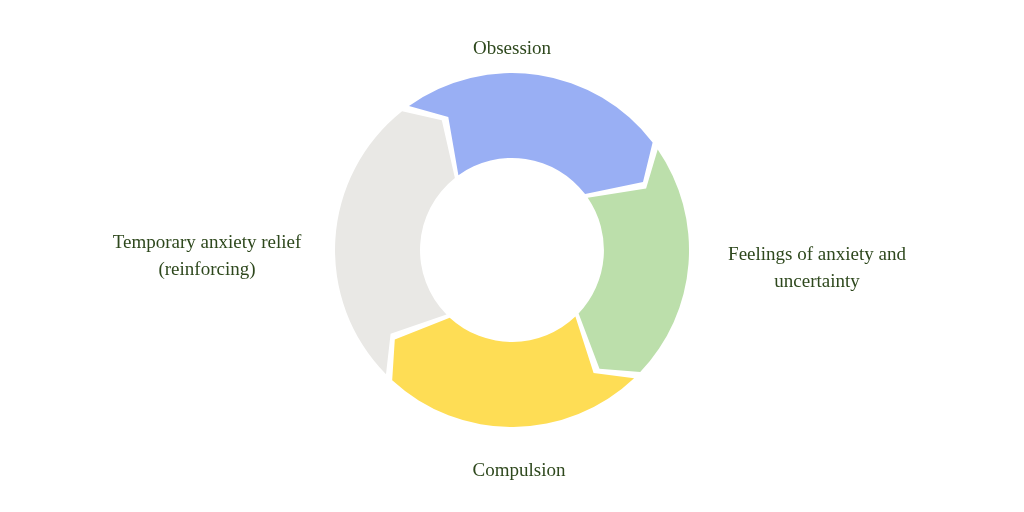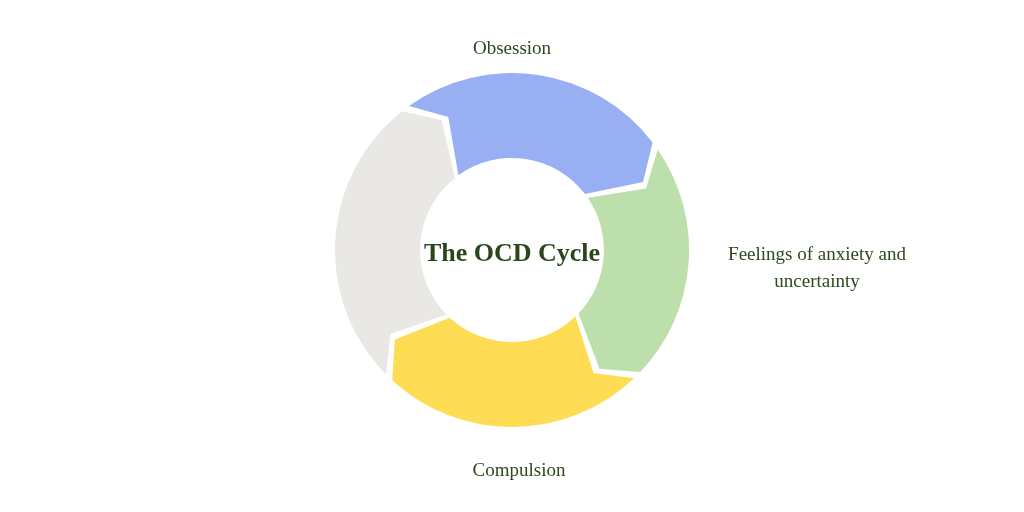--- a/index.html
+++ b/index.html
@@ -43,16 +43,16 @@
       <path d="M634.1,378.2 A177,177 0 0 1 392.2,380.3 L394.8,339.6 L449.7,317.7 A92,92 0 0 0 575.4,316.6 L593.6,372.9 Z" fill="#fedd55"></path>
       <path d="M386.0,374.3 A177,177 0 0 1 402.1,111.3 L441.8,120.3 L454.9,177.9 A92,92 0 0 0 446.5,314.6 L390.6,333.8 Z" fill="#e9e8e5"></path>
     </svg>
 
   <div class="lbl lbl-top">Obsession</div>
 
   <div class="lbl lbl-right">Feelings of anxiety and uncertainty</div>
 
   <div class="lbl lbl-bottom">Compulsion</div>
 
+  <div class="lbl lbl-left">Temporary anxiety relief (reinforcing)</div>
 
-  <div class="center-title">The OCD Cycle</div>
 
 </div>
 
 </body></html>

